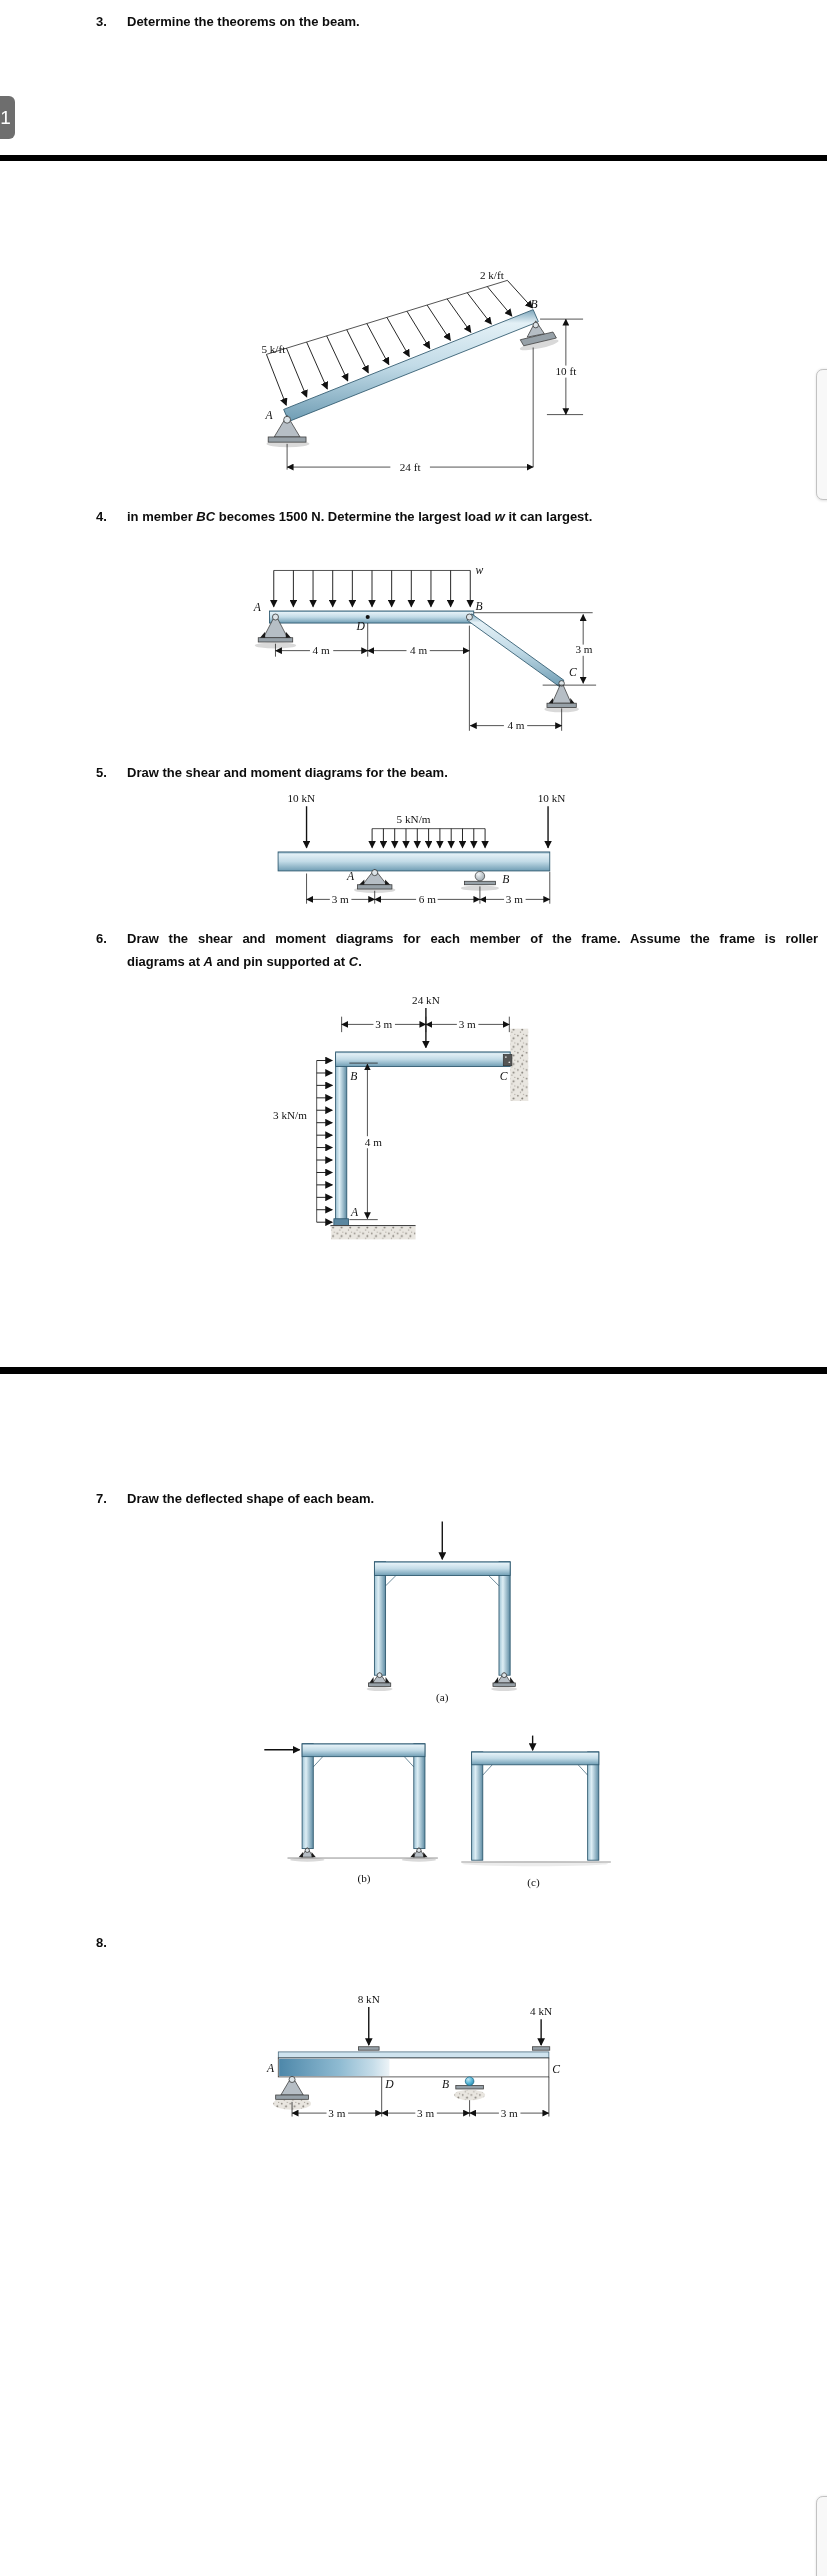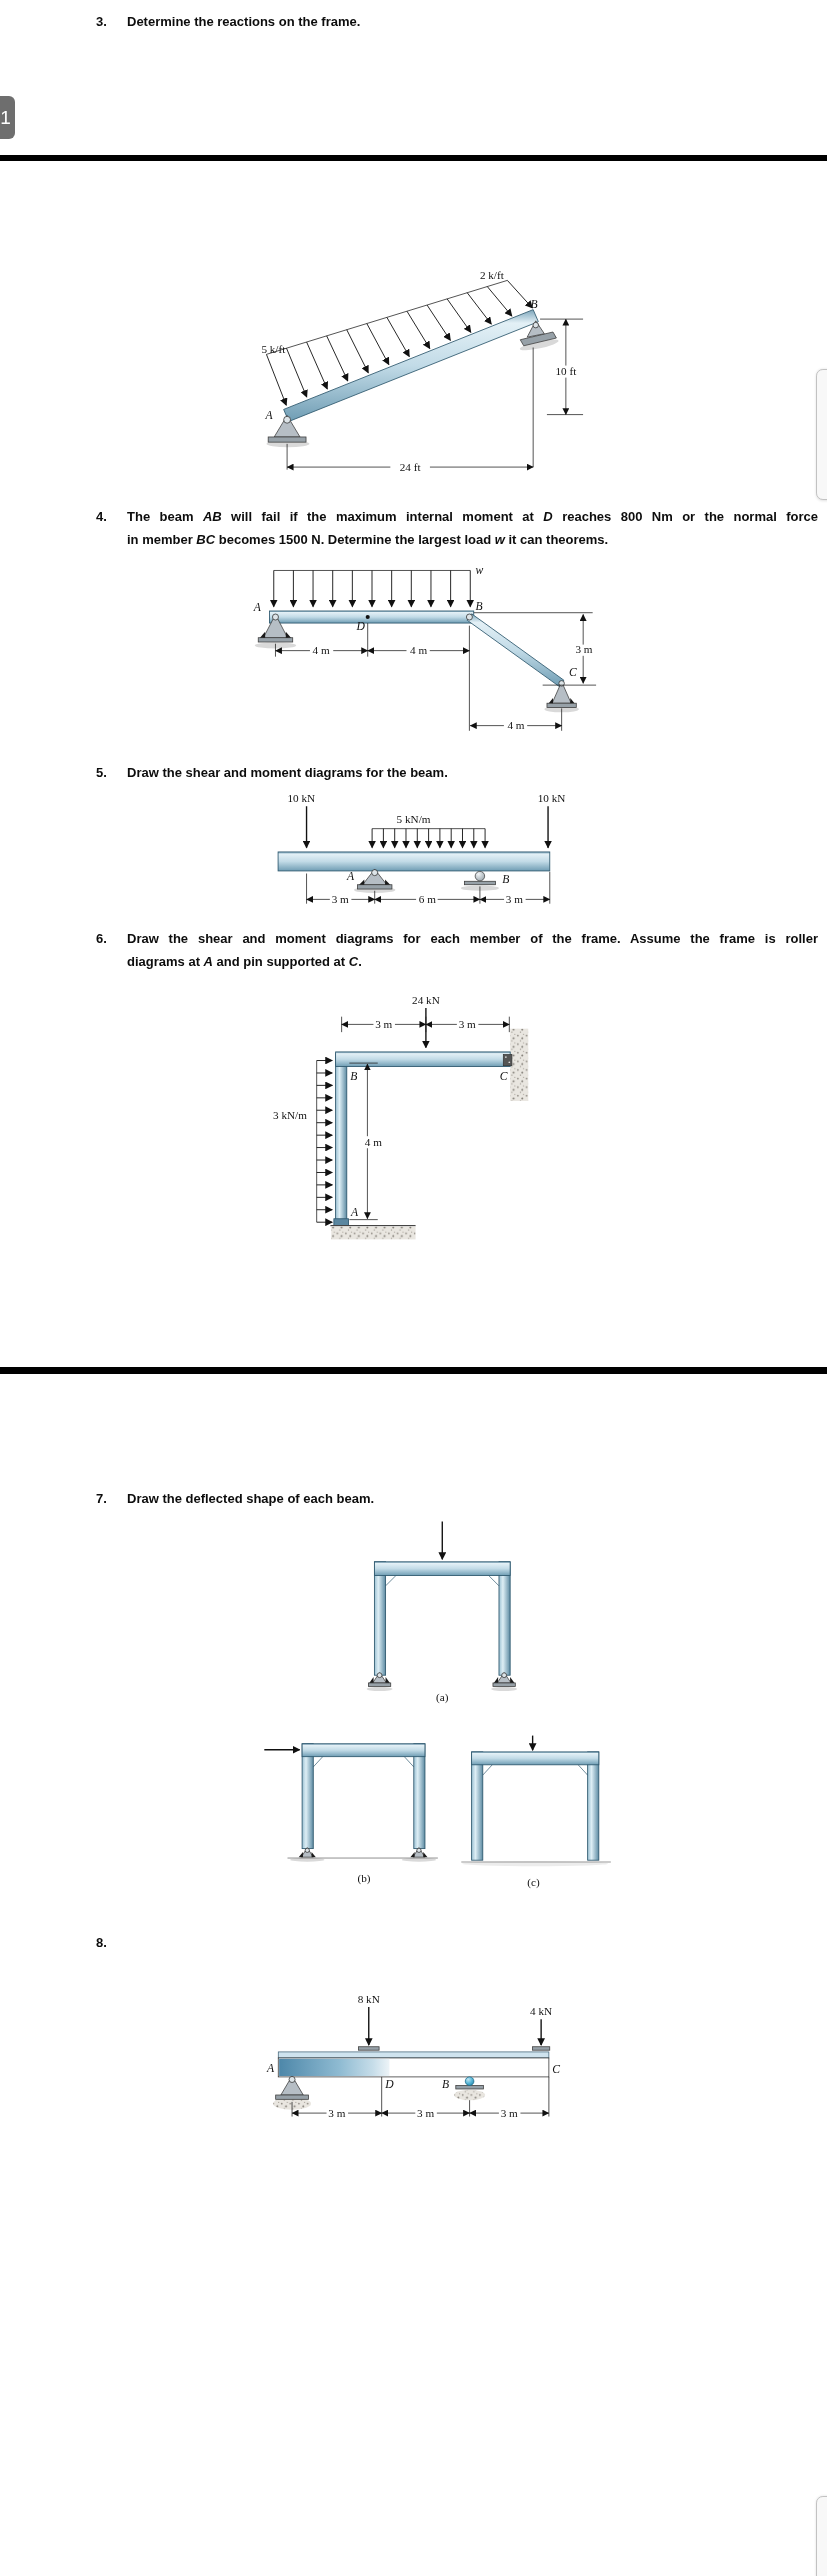--- a/index.html
+++ b/index.html
@@ -83,21 +83,21 @@
   </div>
 
   <div class="rule" style="top:155px;height:6px"></div>
   <div class="rule" style="top:1367px;height:6.9px"></div>
 
   <div class="edge-card" style="top:369px;height:129px"></div>
   <div class="edge-card" style="top:2496px;height:103px"></div>
 
   <div class="prob" style="top:10.3px">
     <span class="num">3.</span>
-    <div class="body"><span>Determine the reactions on the frame.</span></div>
+    <div class="body"><span>Determine the theorems on the beam.</span></div>
   </div>
 
   <svg class="fig" style="left:146px;top:258px" width="456" height="222" viewBox="0 0 530 258">
     <g>
       <line class="thin" x1="140" y1="112" x2="420" y2="26"></line>
       <g data-fan="140,112,420,26,163,171,449,58,13">
           <line x1="140.0" y1="112.0" x2="163.0" y2="171.0" marker-end="url(#ah)"></line>
           <line x1="163.3" y1="104.8" x2="186.8" y2="161.6" marker-end="url(#ah)"></line>
           <line x1="186.7" y1="97.7" x2="210.7" y2="152.2" marker-end="url(#ah)"></line>
           <line x1="210.0" y1="90.5" x2="234.5" y2="142.8" marker-end="url(#ah)"></line>
@@ -139,22 +139,21 @@
     </g>
     <text text-anchor="middle" x="148" y="110">5 k/ft</text>
     <text text-anchor="middle" x="402" y="24">2 k/ft</text>
     <text class="it" text-anchor="middle" x="143" y="187">A</text>
     <text class="it" x="447" y="58">B</text>
   </svg>
 
   <div class="prob" style="top:505px">
     <span class="num">4.</span>
     <div class="body" style="width:691px">
-      <div class="jline"><span>The beam </span><span class="it">AB</span><span> will fail if the maximum internal moment at </span><span class="it">D</span><span> reaches 800 Nm or the normal force</span></div>
-      <div><span>in member </span><span class="it">BC</span><span> becomes 1500 N. Determine the largest load </span><span class="it">w</span><span> it can theorems.</span></div>
+      <div><span>in member </span><span class="it">BC</span><span> becomes 1500 N. Determine the largest load </span><span class="it">w</span><span> it can largest.</span></div>
     </div>
   </div>
 
   <svg class="fig" style="left:241px;top:560px" width="362" height="183" viewBox="0 0 420 212">
     <g>
       <line class="thin" x1="38" y1="12" x2="266" y2="12"></line>
       <g data-fan="38,12,266,12,38,54,266,54,11">
           <line x1="38.0" y1="12.0" x2="38.0" y2="54.0" marker-end="url(#ah)"></line>
           <line x1="60.8" y1="12.0" x2="60.8" y2="54.0" marker-end="url(#ah)"></line>
           <line x1="83.6" y1="12.0" x2="83.6" y2="54.0" marker-end="url(#ah)"></line>

